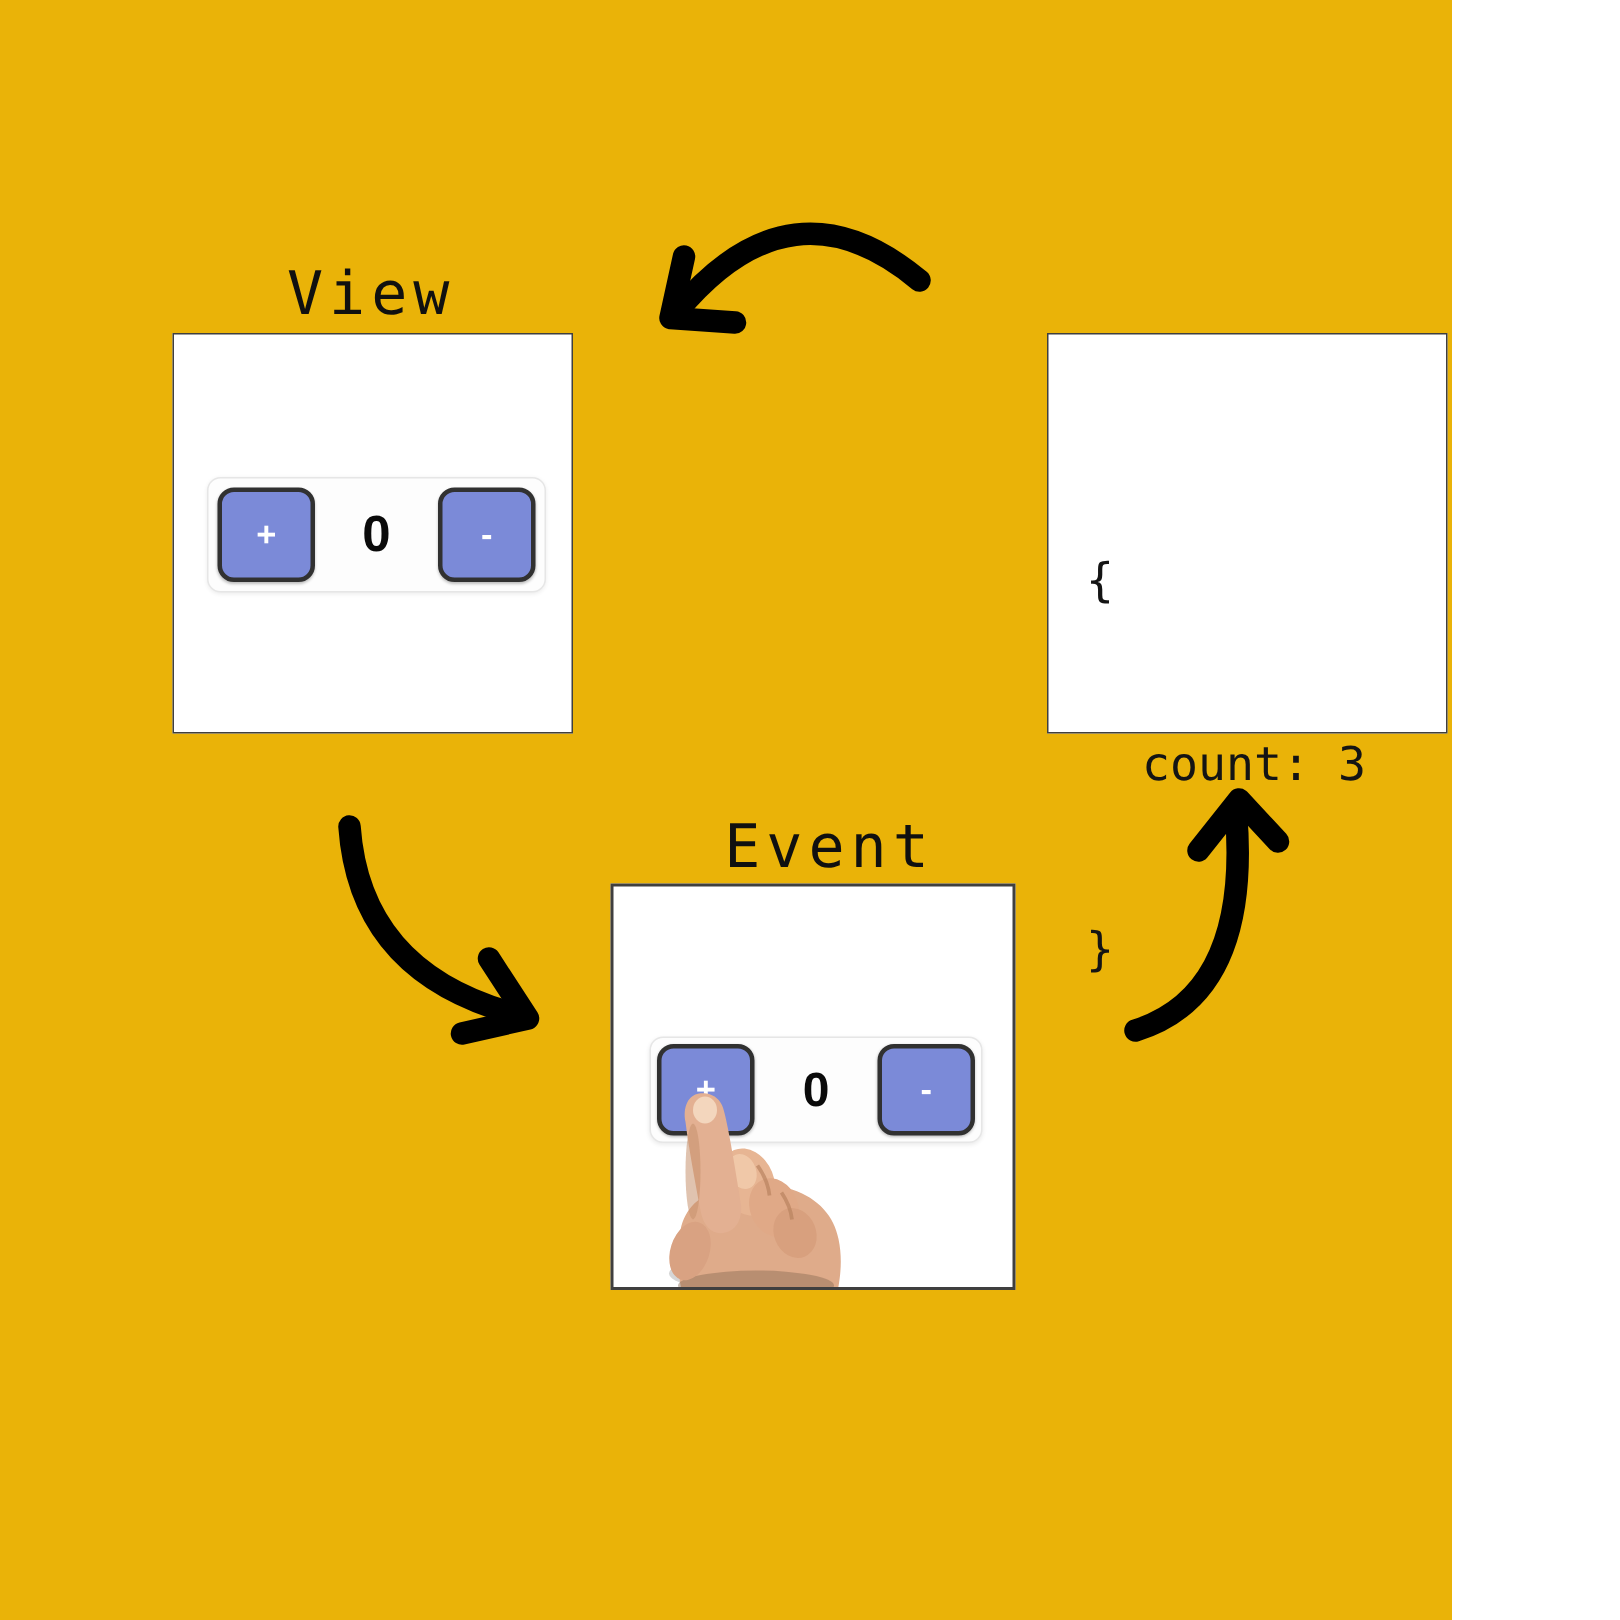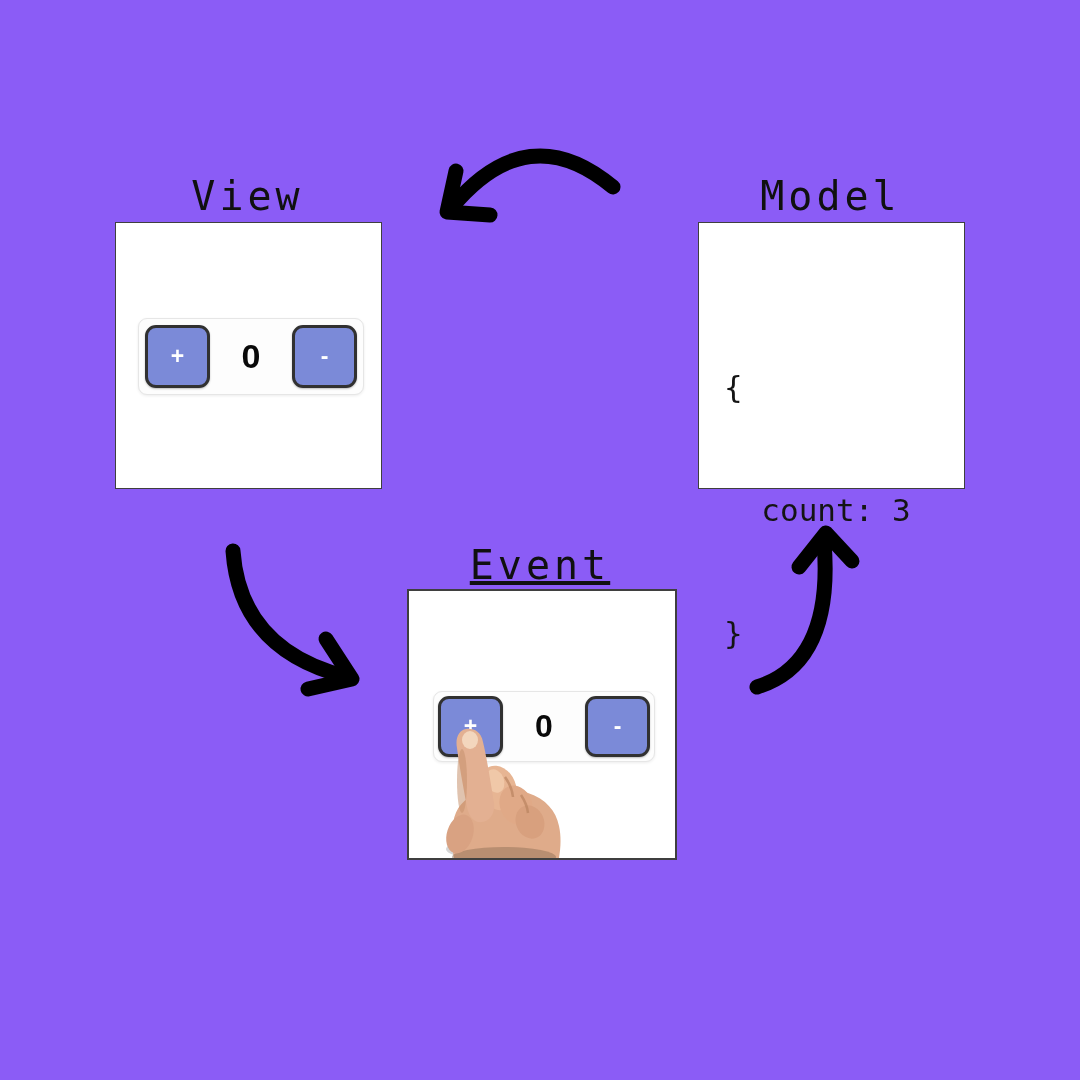--- a/index.html
+++ b/index.html
@@ -1,17 +1,17 @@
 <!DOCTYPE html>
 <html><head>
 <meta charset="utf-8">
 <style>
   html,body { margin:0; padding:0; background:#ffffff; }
   .canvas {
-    position:relative; width:1080px; height:1080px; background:#8b5cf6;
+    position:relative; width:968px; height:1080px; background:#eab308;
     font-family:"DejaVu Sans Mono","Liberation Mono",monospace; overflow:hidden;
   }
   .panel-title {
     position:absolute; text-align:center; font-size:40px; letter-spacing:4px;
     color:#101010; font-weight:500; line-height:44px; white-space:nowrap;
   }
   .panel-box {
     position:absolute; background:#ffffff; border:1.5px solid #3f3f3f;
   }
   .event-box { border-width:2.5px; overflow:hidden; }
@@ -46,22 +46,21 @@
 
   .arrows-svg { position:absolute; left:0; top:0; z-index:5; pointer-events:none; }
   .hand-svg { position:absolute; left:0; top:0; z-index:3; pointer-events:none; }
 </style>
 </head>
 <body>
 
 <div class="canvas">
 
   <div class="panel-title" style="left:115px; top:174px; width:265px;">View</div>
-  <div class="panel-title" style="left:698px; top:174px; width:265px;">Model</div>
-  <div class="panel-title" style="left:407px; top:543px; width:266px;text-decoration:underline;">Event</div>
+  <div class="panel-title" style="left:420px; top:543px; width:266px;">Event</div>
 
   <div class="panel-box" style="left:115px; top:222px; width:265px; height:265px;">
     <div class="counter view-counter">
       <button class="counter-btn">+</button>
       <div class="counter-value">0</div>
       <button class="counter-btn">-</button>
     </div>
   </div>
 
   <div class="panel-box" style="left:698px; top:222px; width:265px; height:265px;">

